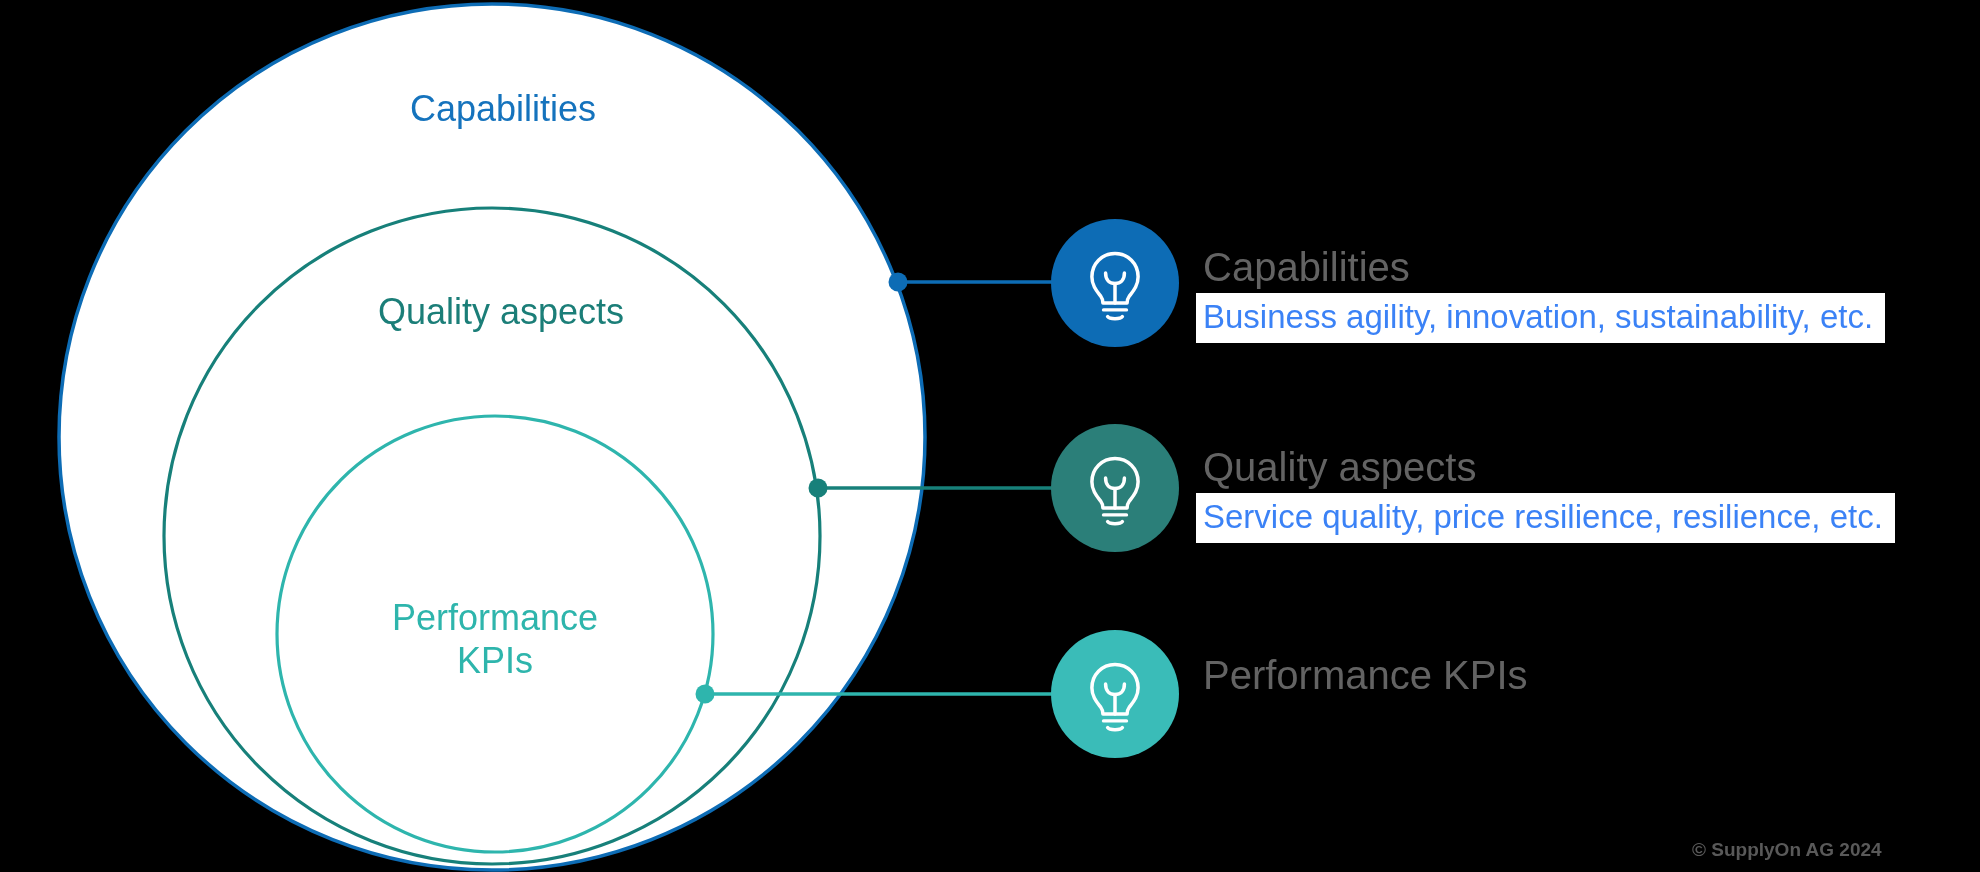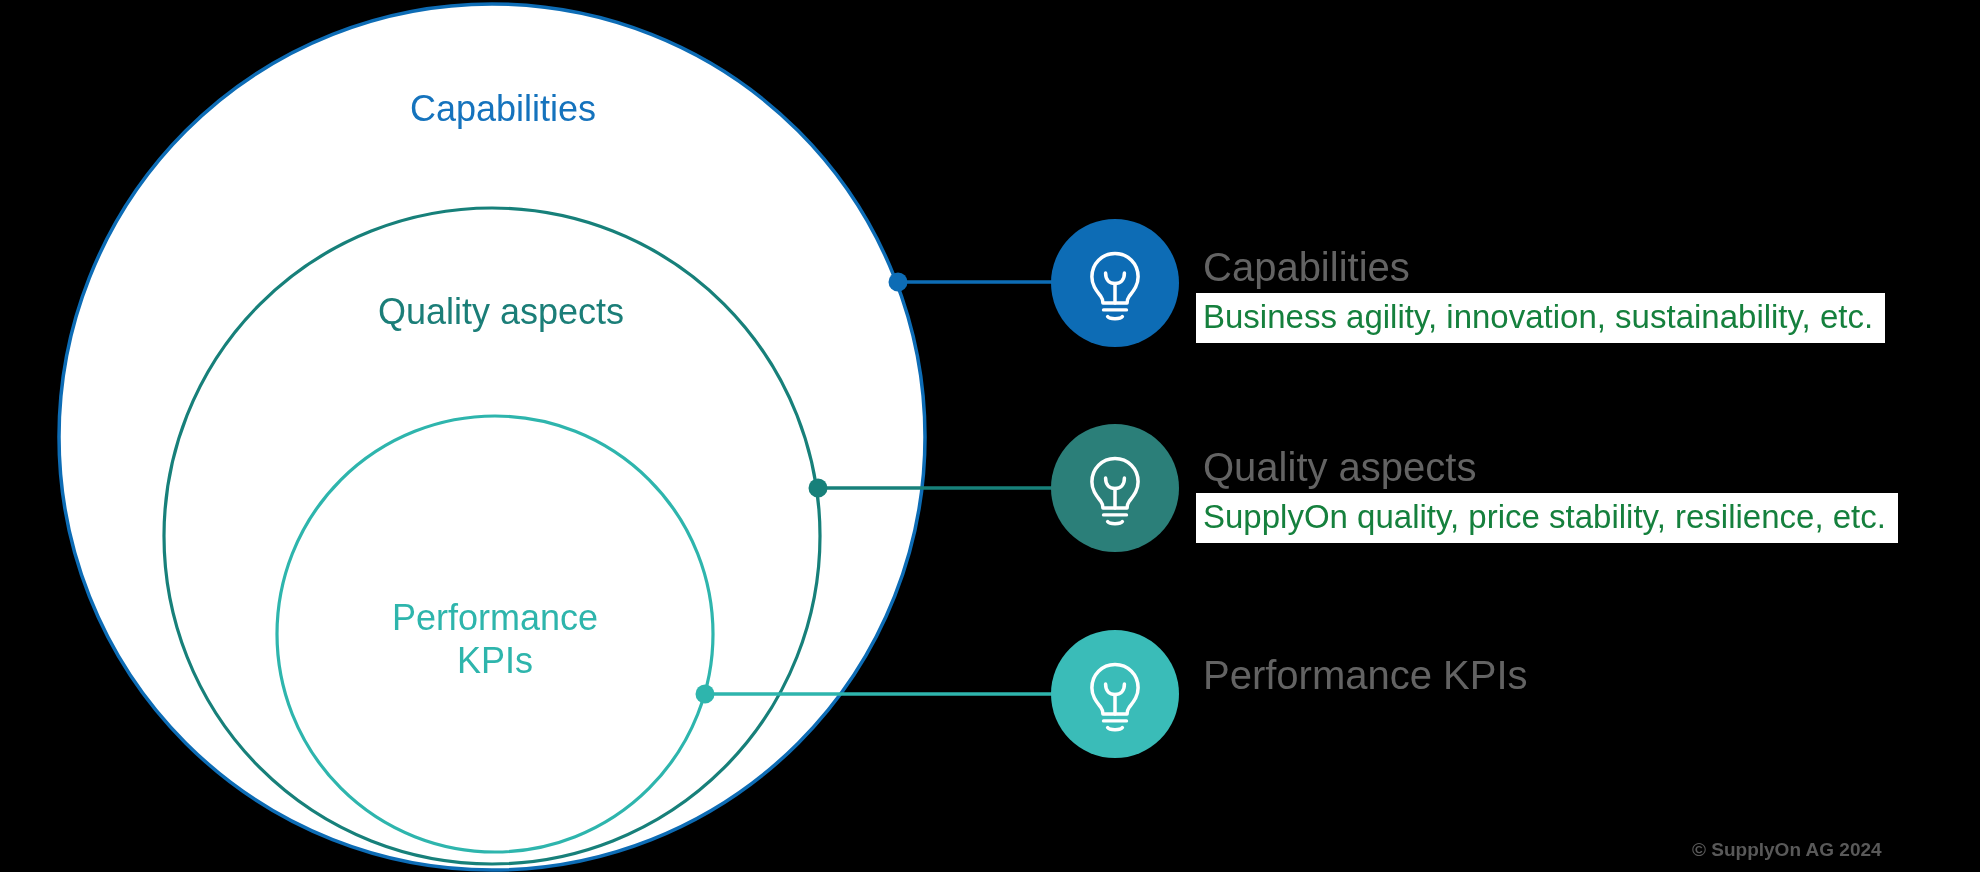--- a/index.html
+++ b/index.html
@@ -17,21 +17,21 @@
   .venn-label.qua{left:378px;top:291px;}
   .venn-label.perf{left:383px;top:596px;width:224px;text-align:center;line-height:1.2;}
   .icon-badge{
     position:absolute;left:1051px;width:128px;height:128px;border-radius:50%;
     display:flex;align-items:center;justify-content:center;
   }
   .badge-1{top:219px;} .badge-2{top:424px;} .badge-3{top:630px;}
   .callout{position:absolute;left:1203px;}
   .co-1{top:246px;} .co-2{top:446px;} .co-3{top:654px;}
   .callout-title{font-size:40px;color:#636363;line-height:1.05;white-space:nowrap;}
-  .callout-sub{font-size:33px;color:#15803d;line-height:1.2;margin-top:5px;white-space:nowrap;}
+  .callout-sub{font-size:33px;color:#3b82f6;line-height:1.2;margin-top:5px;white-space:nowrap;}
   .callout-sub.strip{background:#ffffff;display:inline-block;padding:4px 12px 6px 7px;margin-left:-7px;}
   .copyright{
     position:absolute;left:1692px;top:839px;
     font-size:19px;font-weight:bold;color:#595959;white-space:nowrap;
   }
 </style>
 </head>
 <body>
 
 <div class="canvas">
@@ -82,21 +82,21 @@
       <path d="M26.5 57 C28 59.2 36 59.2 37.5 57"></path>
     </svg>
   </div>
 
   <div class="callout co-1">
     <div class="callout-title">Capabilities</div>
     <div class="callout-sub strip">Business agility, innovation, sustainability, etc.</div>
   </div>
   <div class="callout co-2">
     <div class="callout-title">Quality aspects</div>
-    <div class="callout-sub strip">SupplyOn quality, price stability, resilience, etc.</div>
+    <div class="callout-sub strip">Service quality, price resilience, resilience, etc.</div>
   </div>
   <div class="callout co-3">
     <div class="callout-title">Performance KPIs</div>
   </div>
 
   <div class="copyright">© SupplyOn AG 2024</div>
 
 </div>
 
 </body></html>

